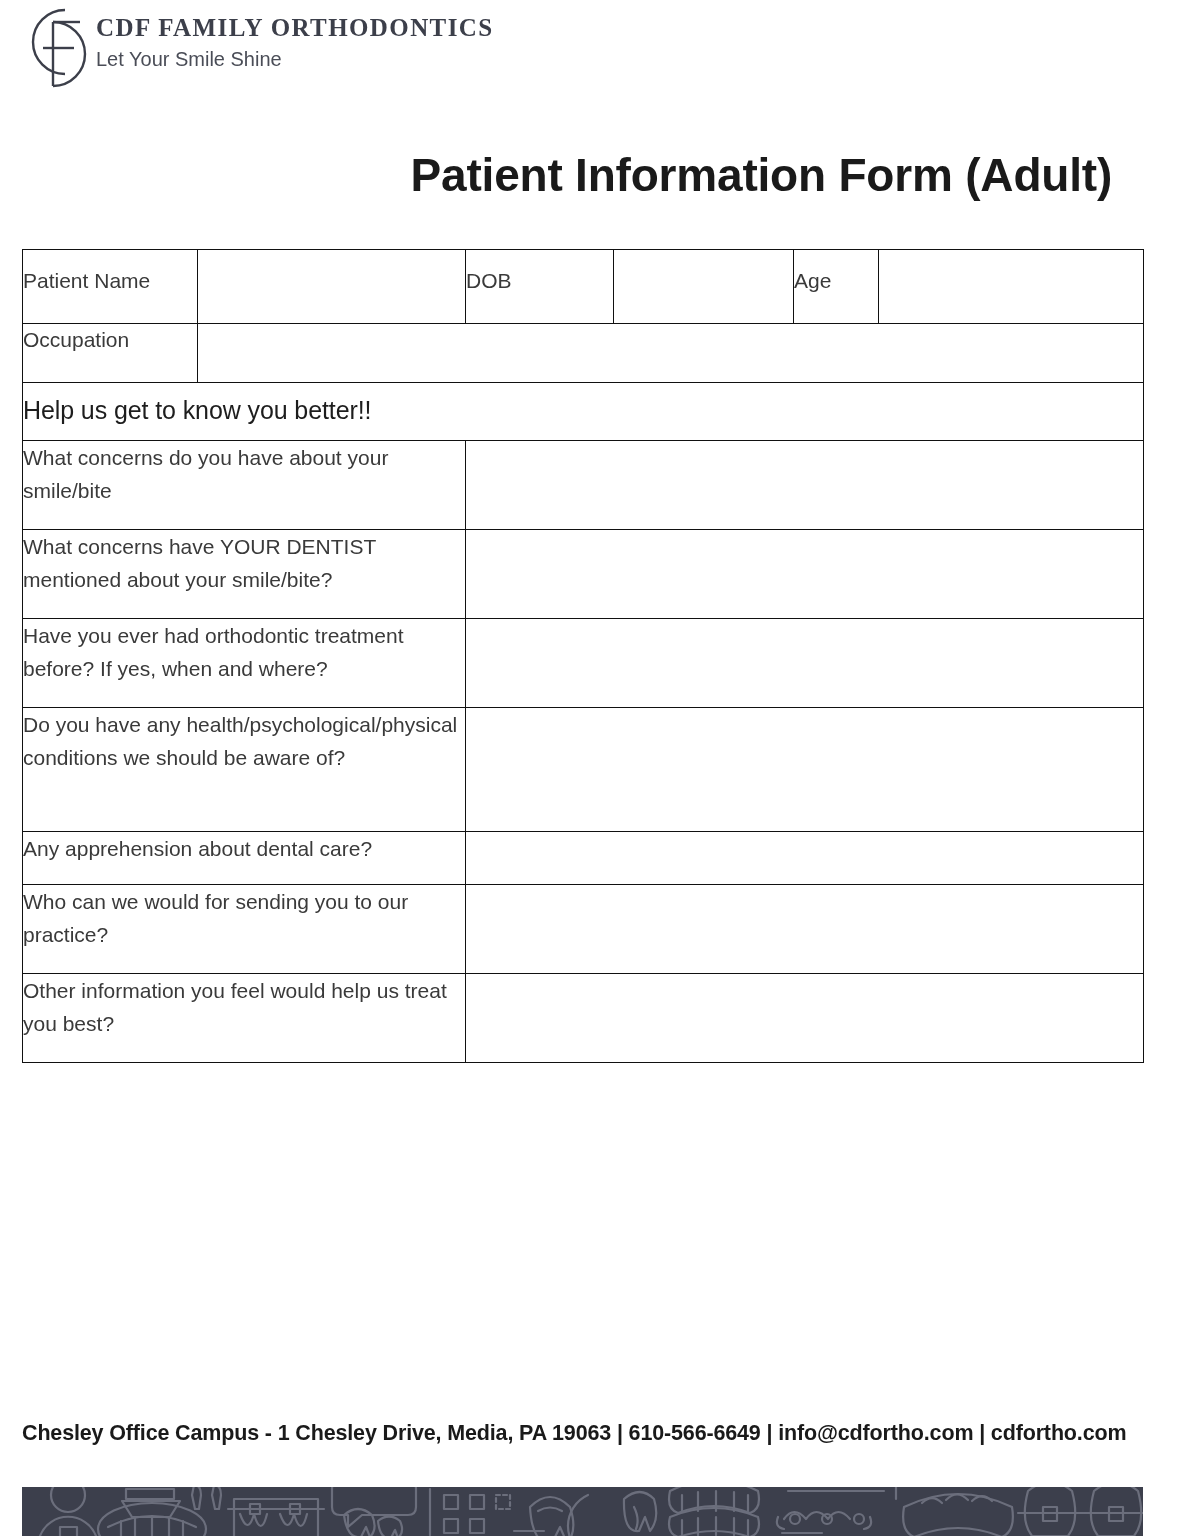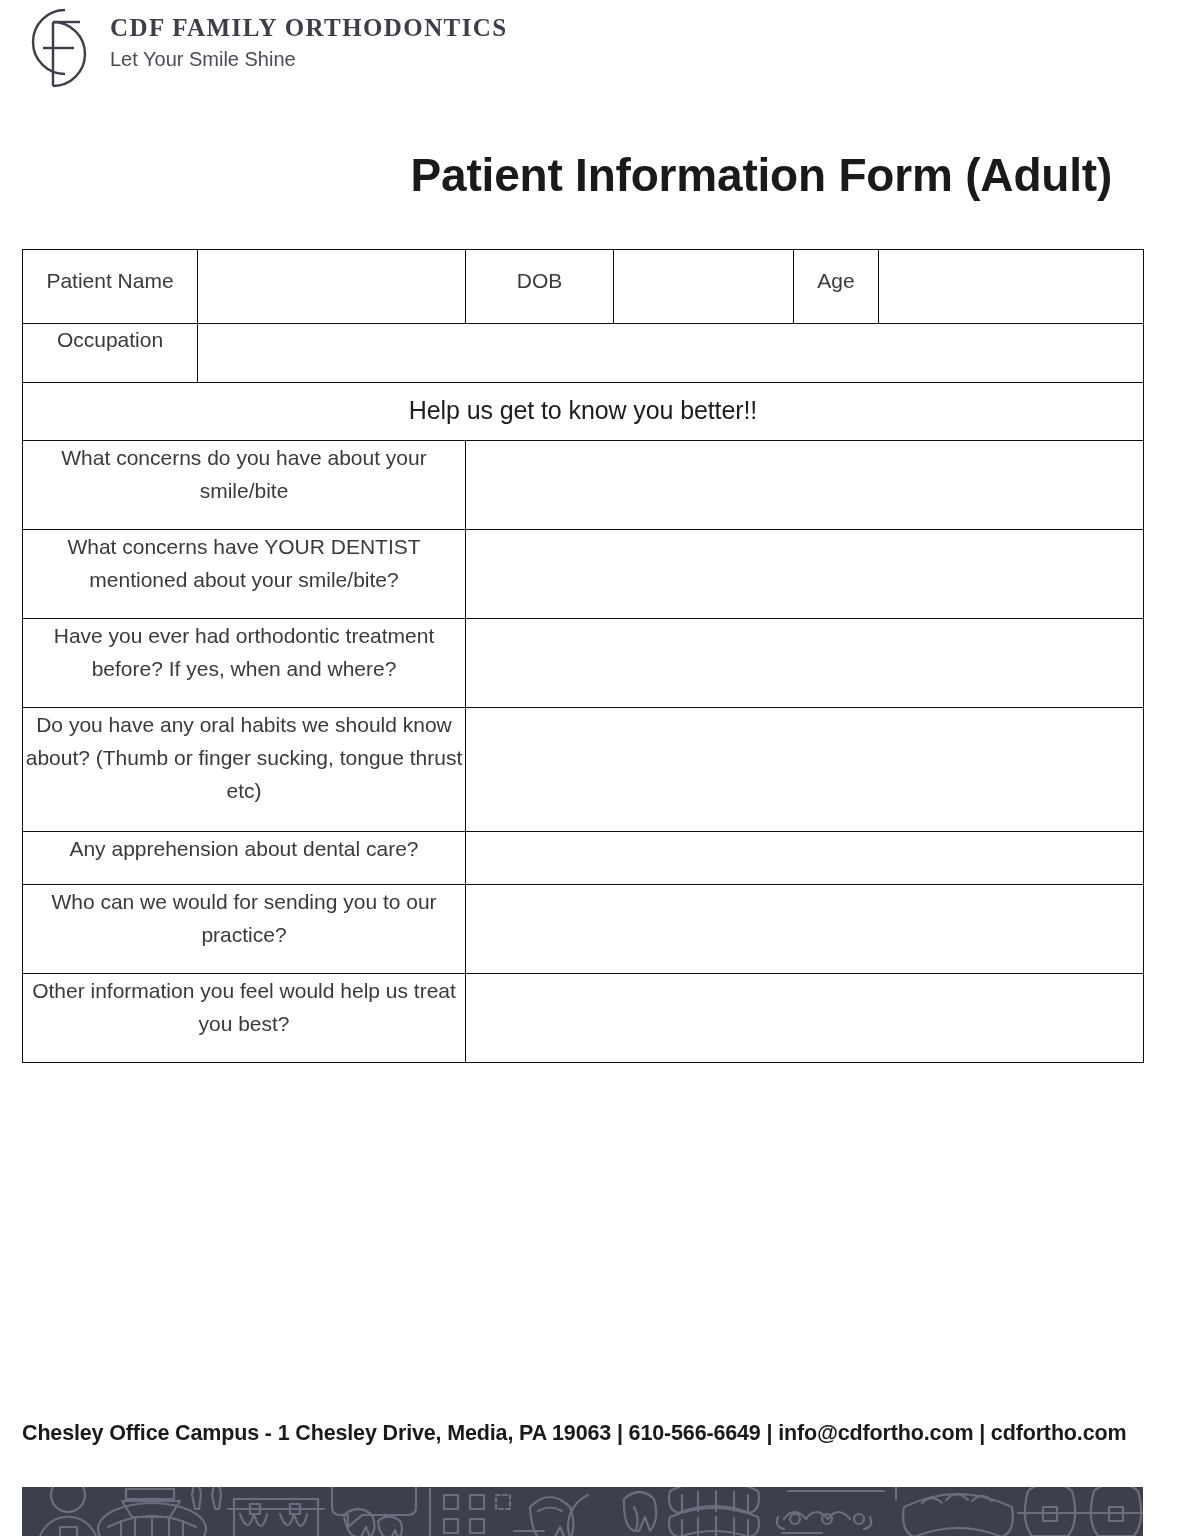--- a/index.html
+++ b/index.html
@@ -16,21 +16,20 @@
     overflow: hidden;
   }
 
   
   .brand {
     position: absolute;
     left: 22px;
     top: 6px;
     display: flex;
     align-items: flex-start;
-    gap: 14px;
   }
   .brand-mark {
     width: 74px;
     height: 84px;
     flex: 0 0 auto;
   }
   .brand-text {
     padding-top: 8px;
   }
   .brand-name {
@@ -71,21 +70,20 @@
     top: 249px;
     width: 1121px;
     border-collapse: collapse;
     table-layout: fixed;
   }
   .form-table td {
     border: 1.6px solid #111111;
     padding: 0;
     vertical-align: top;
     background: #ffffff;
-    text-align: center;
   }
   .cell-label {
     font-size: 21px;
     color: #3a3a3a;
     padding: 14px 0 14px 11px;
     line-height: 1.52;
   }
   .cell-answer {
     background: #ffffff;
   }
@@ -194,21 +192,21 @@
     </tr>
     <tr>
       <td class="q-label" colspan="2" style="height:88px">What concerns have YOUR DENTIST mentioned about your smile/bite?</td>
       <td class="cell-answer" colspan="4"></td>
     </tr>
     <tr>
       <td class="q-label" colspan="2" style="height:88px">Have you ever had orthodontic treatment before?  If yes, when and where?</td>
       <td class="cell-answer" colspan="4"></td>
     </tr>
     <tr>
-      <td class="q-label" colspan="2" style="height:123px">Do you have any oral habits we should know about? (Thumb or finger sucking, tongue thrust etc)</td>
+      <td class="q-label" colspan="2" style="height:123px">Do you have any health/psychological/physical conditions we should be aware of?</td>
       <td class="cell-answer" colspan="4"></td>
     </tr>
     <tr>
       <td class="q-label" colspan="2" style="height:52px">Any apprehension about dental care?</td>
       <td class="cell-answer" colspan="4"></td>
     </tr>
     <tr>
       <td class="q-label" colspan="2" style="height:88px">Who can we would for sending you to our practice?</td>
       <td class="cell-answer" colspan="4"></td>
     </tr>

